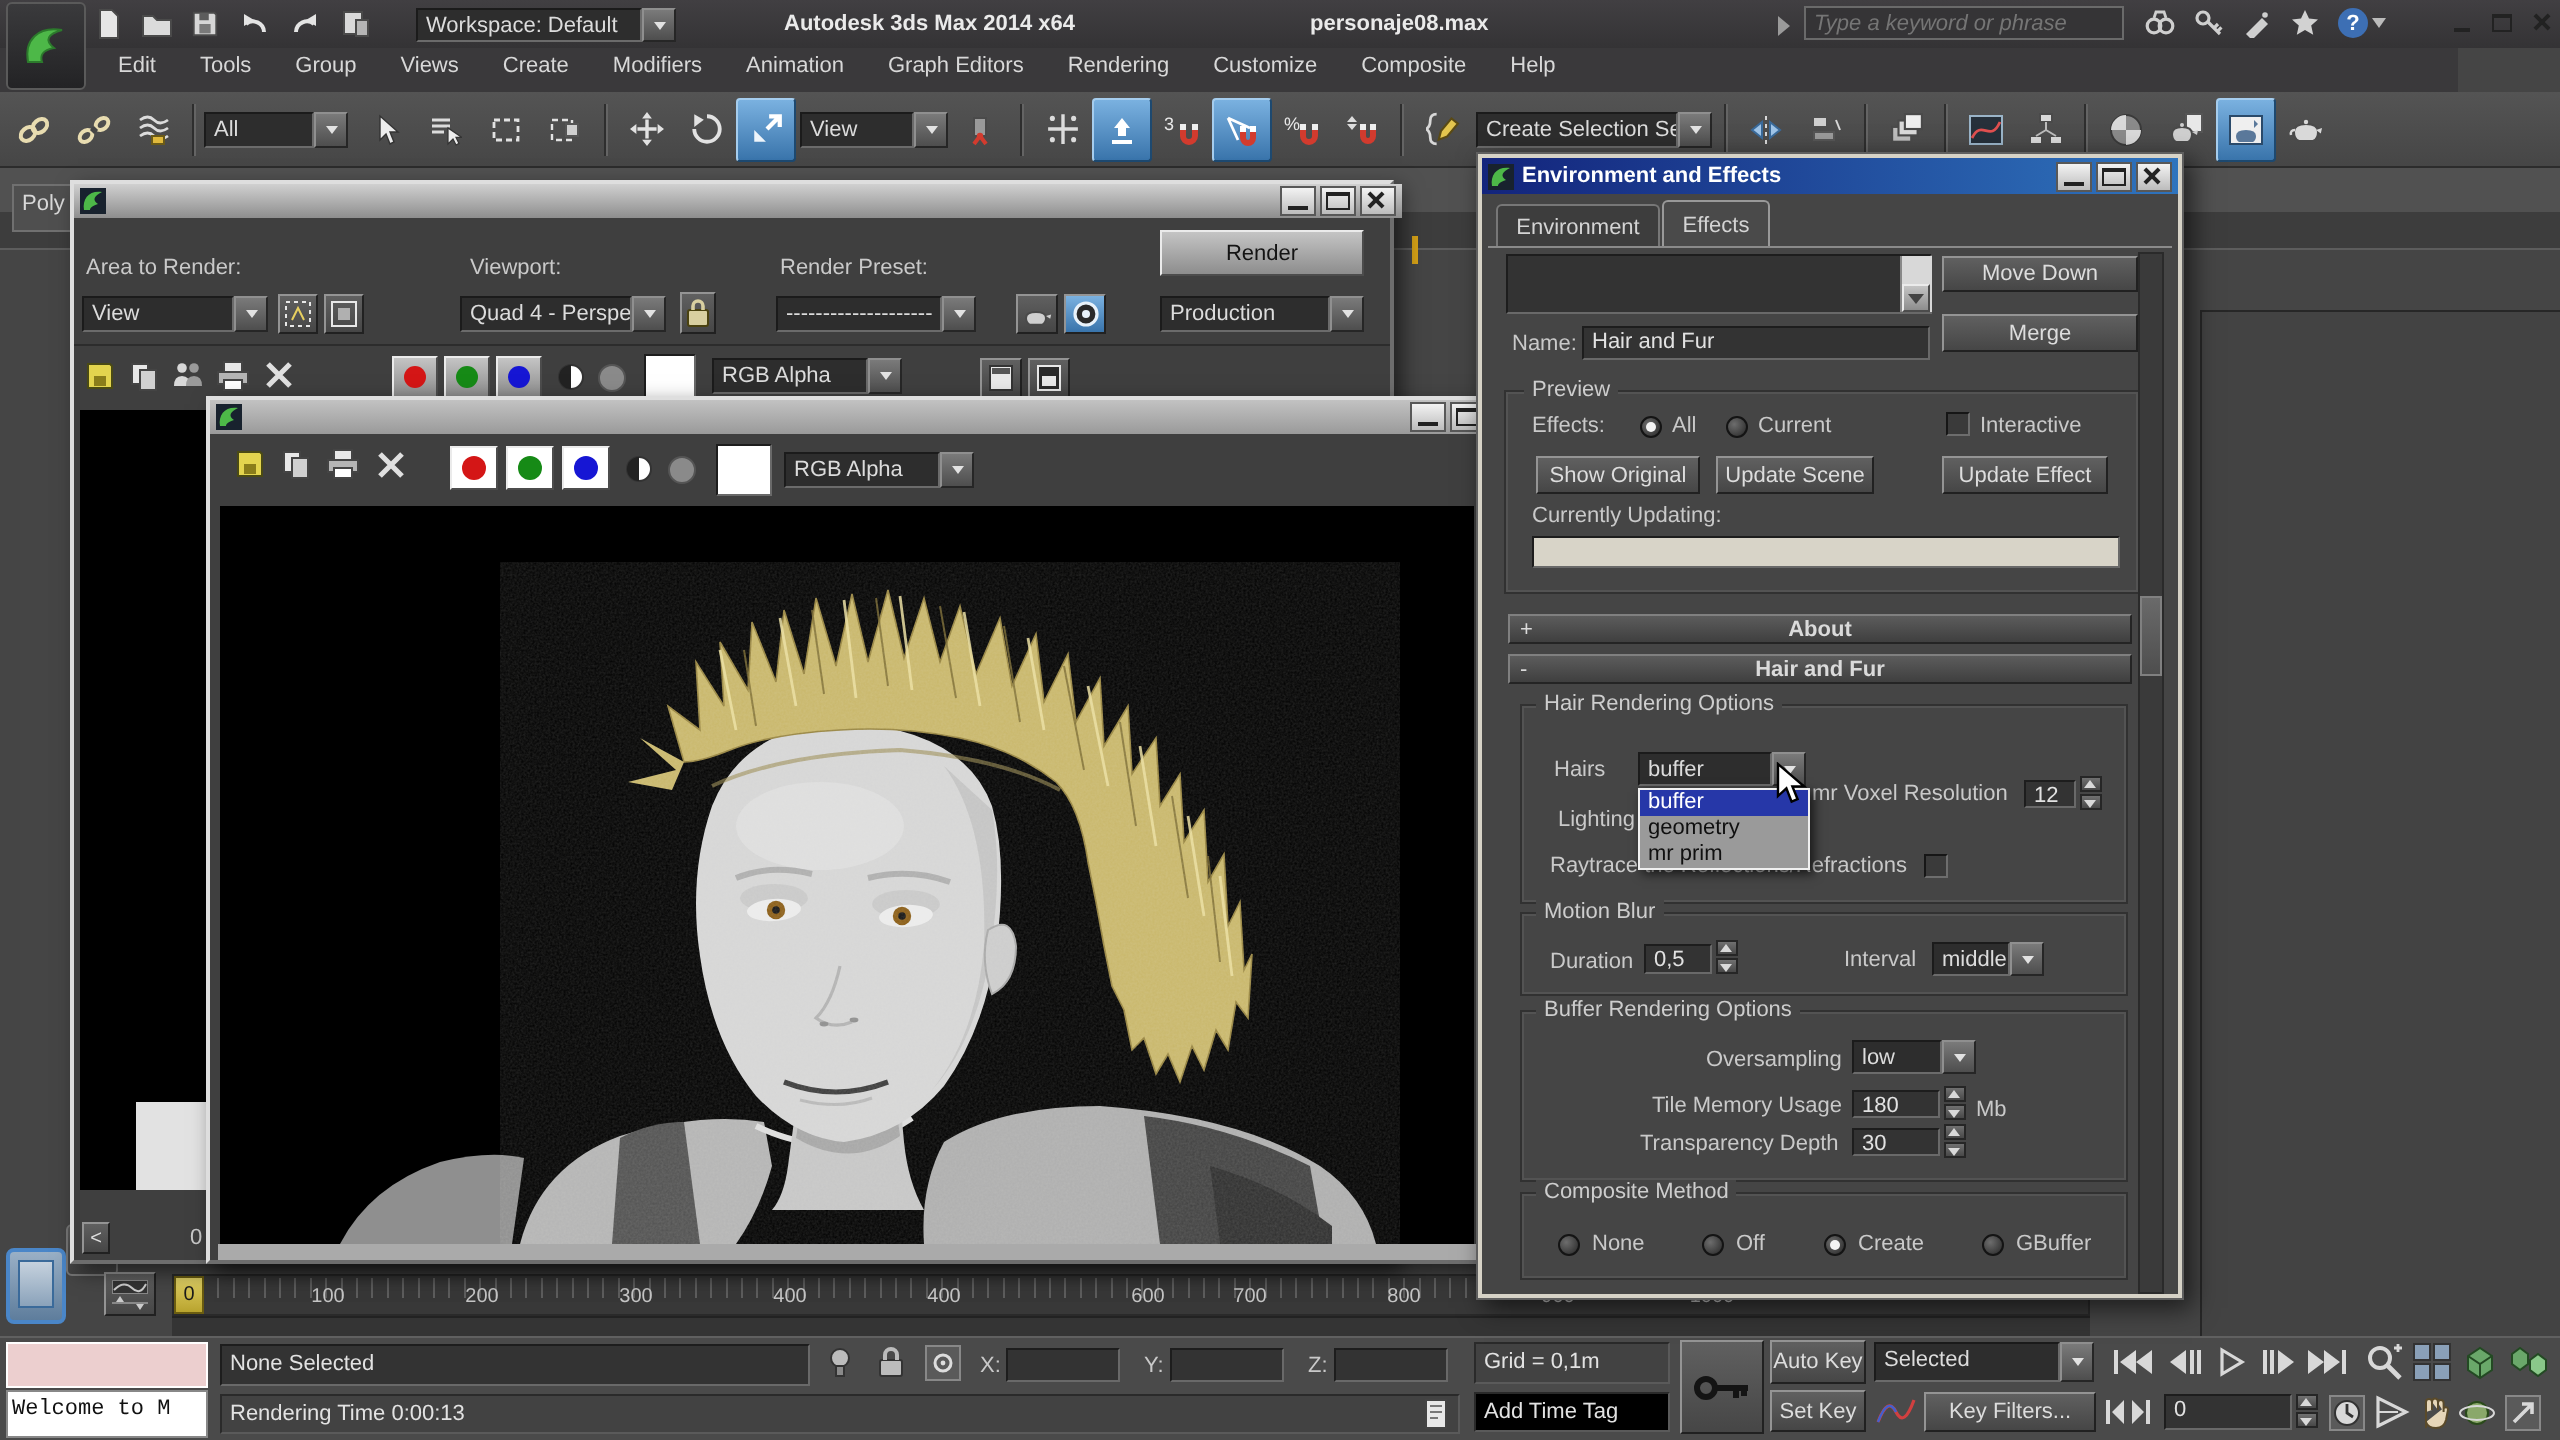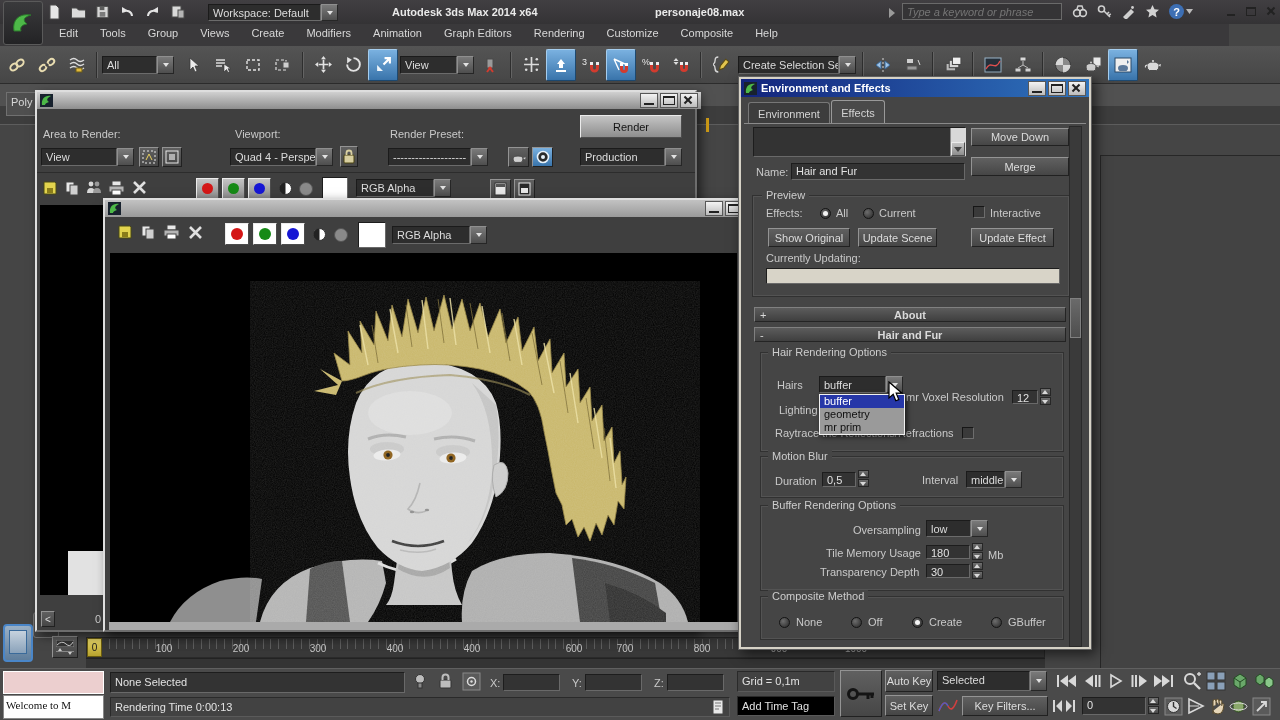--- a/index.html
+++ b/index.html
@@ -48,21 +48,21 @@
   .dlg{position:absolute;left:738px;top:76px;width:354px;height:574px;background:#d6d2c6;border:1px solid #5f5f5f;box-shadow:4px 4px 12px rgba(0,0,0,.6);box-sizing:border-box}
   .dlgtitle{position:absolute;left:741px;top:79px;width:348px;height:18px;background:linear-gradient(90deg,#13247c,#2f74bd);color:#fff;font-weight:bold;display:flex;align-items:center;gap:4px;padding:0 3px;box-sizing:border-box}
   .dlgbody{position:absolute;left:741px;top:97px;width:348px;height:550px;background:#454545}
   .tab{position:absolute;display:flex;align-items:center;justify-content:center;background:#3d3d3d;border:1px solid #777;border-bottom:none;border-radius:3px 3px 0 0;color:#d4d4d4}
   .tab.on{background:#4a4a4a;border-color:#999;font-weight:normal}
   .dlist{position:absolute;background:#9a9a9a;border:1px solid #f0f0f0;box-shadow:2px 2px 5px rgba(0,0,0,.65);color:#101010;z-index:45}
   .dlist .row{height:13px;line-height:13px;padding:0 4px;white-space:nowrap}
   .dlist .row.sel{background:#2637a8;color:#fff}
   
   .ticklbl{position:absolute;top:5px;font-size:10px;color:#c6c6c6;transform:translateX(-50%)}
-  .mono{font-family:Liberation Serif, serif}
+  .mono{font-family:Liberation Mono, monospace}
   svg{display:block}
 </style>
 </head>
 <body>
 
 <div id="screen">
 
   <div class="abs" style="left:0;top:84px;width:1280px;height:22px;background:#515151"></div>
   <div class="abs" style="left:0;top:106px;width:1280px;height:18px;background:#3d3d3d;border-bottom:1px solid #5d5d5d"></div>
   <div class="abs" style="left:1100px;top:155px;width:180px;height:513px;background:#434343;border:1px solid #272727"></div>

